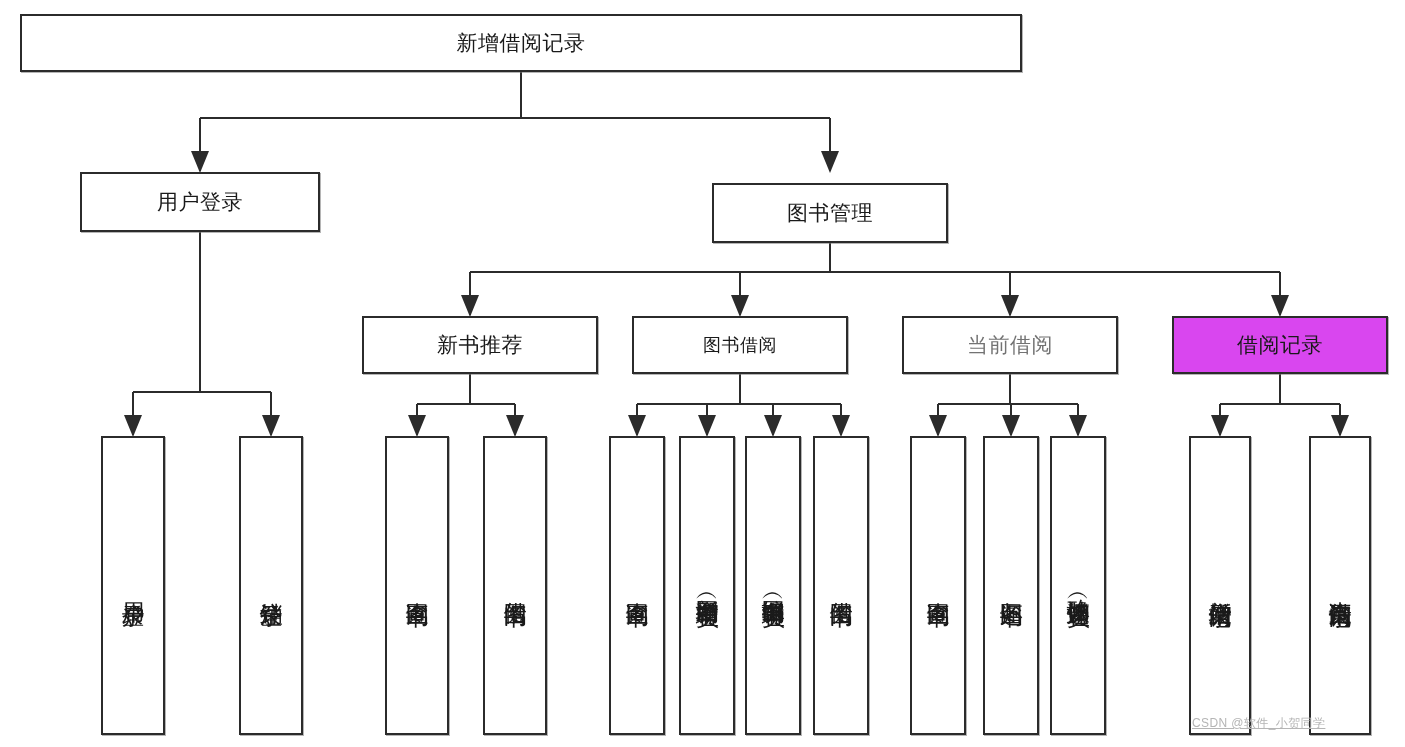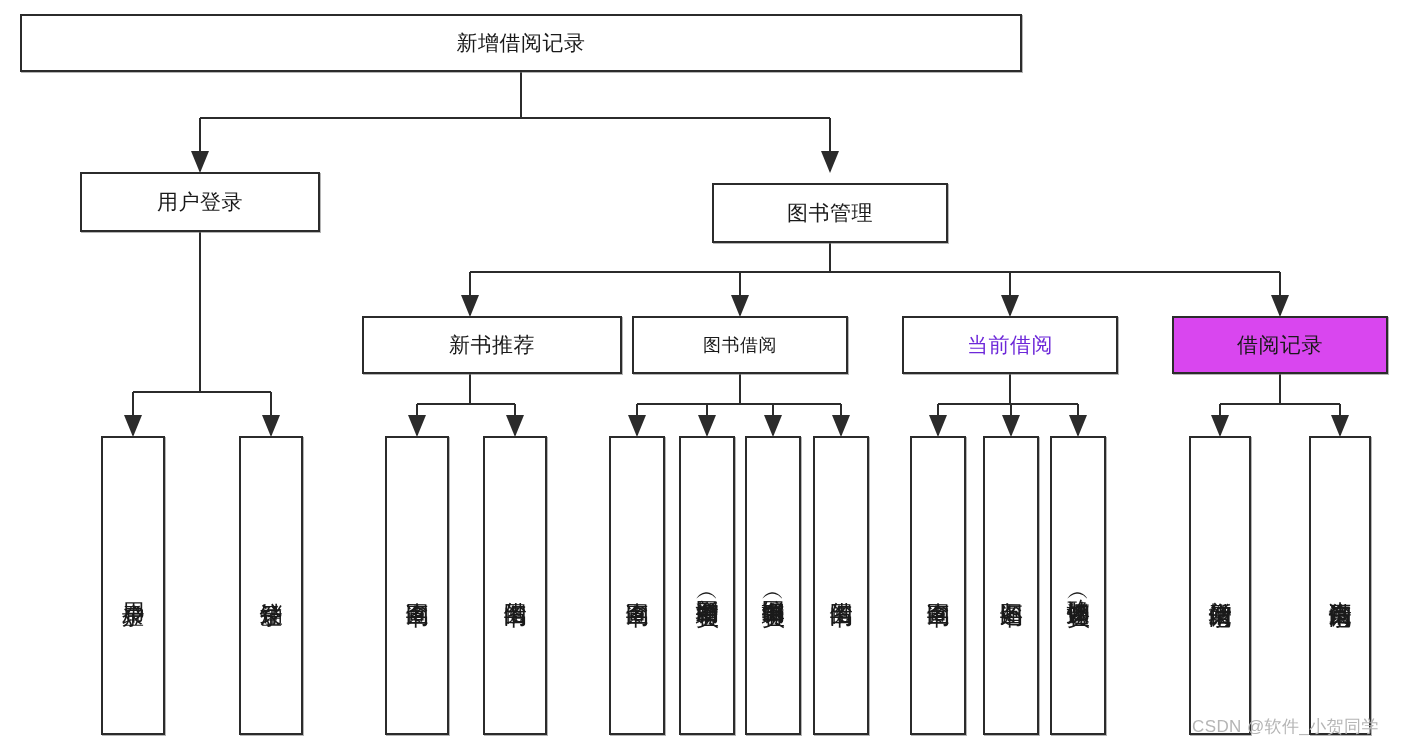--- a/index.html
+++ b/index.html
@@ -51,24 +51,25 @@
   .node.vert .label {
     writing-mode: vertical-rl;
     text-orientation: upright;
     line-height: 1.02;
     letter-spacing: 1px;
     max-height: 100%;
   }
   .watermark {
     position: absolute;
     color: #b5b5b5;
-    font-size: 17px;
+    font-size: 12px;
     white-space: nowrap;
     letter-spacing: 0.4px;
     pointer-events: none;
+    text-decoration: underline;
   }
 </style>
 </head>
 <body>
 
 <div id="canvas">
   <svg id="edges" viewBox="0 0 1405 747" preserveAspectRatio="none" aria-hidden="true">
       <g></g>
       <line x1="521" y1="72" x2="521" y2="118" stroke="#2b2b2b" stroke-width="2.5" shape-rendering="crispEdges"></line>
       <line x1="200" y1="118" x2="830" y2="118" stroke="#2b2b2b" stroke-width="2.5" shape-rendering="crispEdges"></line>
@@ -132,28 +133,28 @@
   <div id="node-layer">
       <div class="node horiz" style="left: 20px; top: 14px; width: 1002px; height: 58px; border-color: rgb(43, 43, 43); background: rgb(255, 255, 255);">
         <span class="label" style="font-size: 21px; color: rgb(26, 26, 26);">新增借阅记录</span>
       </div>
       <div class="node horiz" style="left: 80px; top: 172px; width: 240px; height: 60px; border-color: rgb(43, 43, 43); background: rgb(255, 255, 255);">
         <span class="label" style="font-size: 21px; color: rgb(26, 26, 26);">用户登录</span>
       </div>
       <div class="node horiz" style="left: 712px; top: 183px; width: 236px; height: 60px; border-color: rgb(43, 43, 43); background: rgb(255, 255, 255);">
         <span class="label" style="font-size: 21px; color: rgb(26, 26, 26);">图书管理</span>
       </div>
-      <div class="node horiz" style="left: 362px; top: 316px; width: 260px; height: 58px; border-color: rgb(43, 43, 43); background: rgb(255, 255, 255);">
+      <div class="node horiz" style="left: 362px; top: 316px; width: 236px; height: 58px; border-color: rgb(43, 43, 43); background: rgb(255, 255, 255);">
         <span class="label" style="font-size: 21px; color: rgb(26, 26, 26);">新书推荐</span>
       </div>
       <div class="node horiz" style="left: 632px; top: 316px; width: 216px; height: 58px; border-color: rgb(43, 43, 43); background: rgb(255, 255, 255);">
         <span class="label" style="font-size: 18px; color: rgb(26, 26, 26);">图书借阅</span>
       </div>
       <div class="node horiz" style="left: 902px; top: 316px; width: 216px; height: 58px; border-color: rgb(43, 43, 43); background: rgb(255, 255, 255);">
-        <span class="label" style="font-size: 21px; color: #6d28d9;">当前借阅</span>
+        <span class="label" style="font-size: 21px; color: #737373;">当前借阅</span>
       </div>
       <div class="node horiz" style="left: 1172px; top: 316px; width: 216px; height: 58px; border-color: rgb(43, 43, 43); background: #d946ef;">
         <span class="label" style="font-size: 21px; color: rgb(26, 26, 26);">借阅记录</span>
       </div>
       <div class="node vert" style="left: 101px; top: 436px; width: 64px; height: 299px; border-color: rgb(43, 43, 43); background: rgb(255, 255, 255);">
         <span class="label" style="font-size: 23px; color: rgb(26, 26, 26);">用户登录</span>
       </div>
       <div class="node vert" style="left: 239px; top: 436px; width: 64px; height: 299px; border-color: rgb(43, 43, 43); background: rgb(255, 255, 255);">
         <span class="label" style="font-size: 23px; color: rgb(26, 26, 26);">注销登录</span>
       </div>

